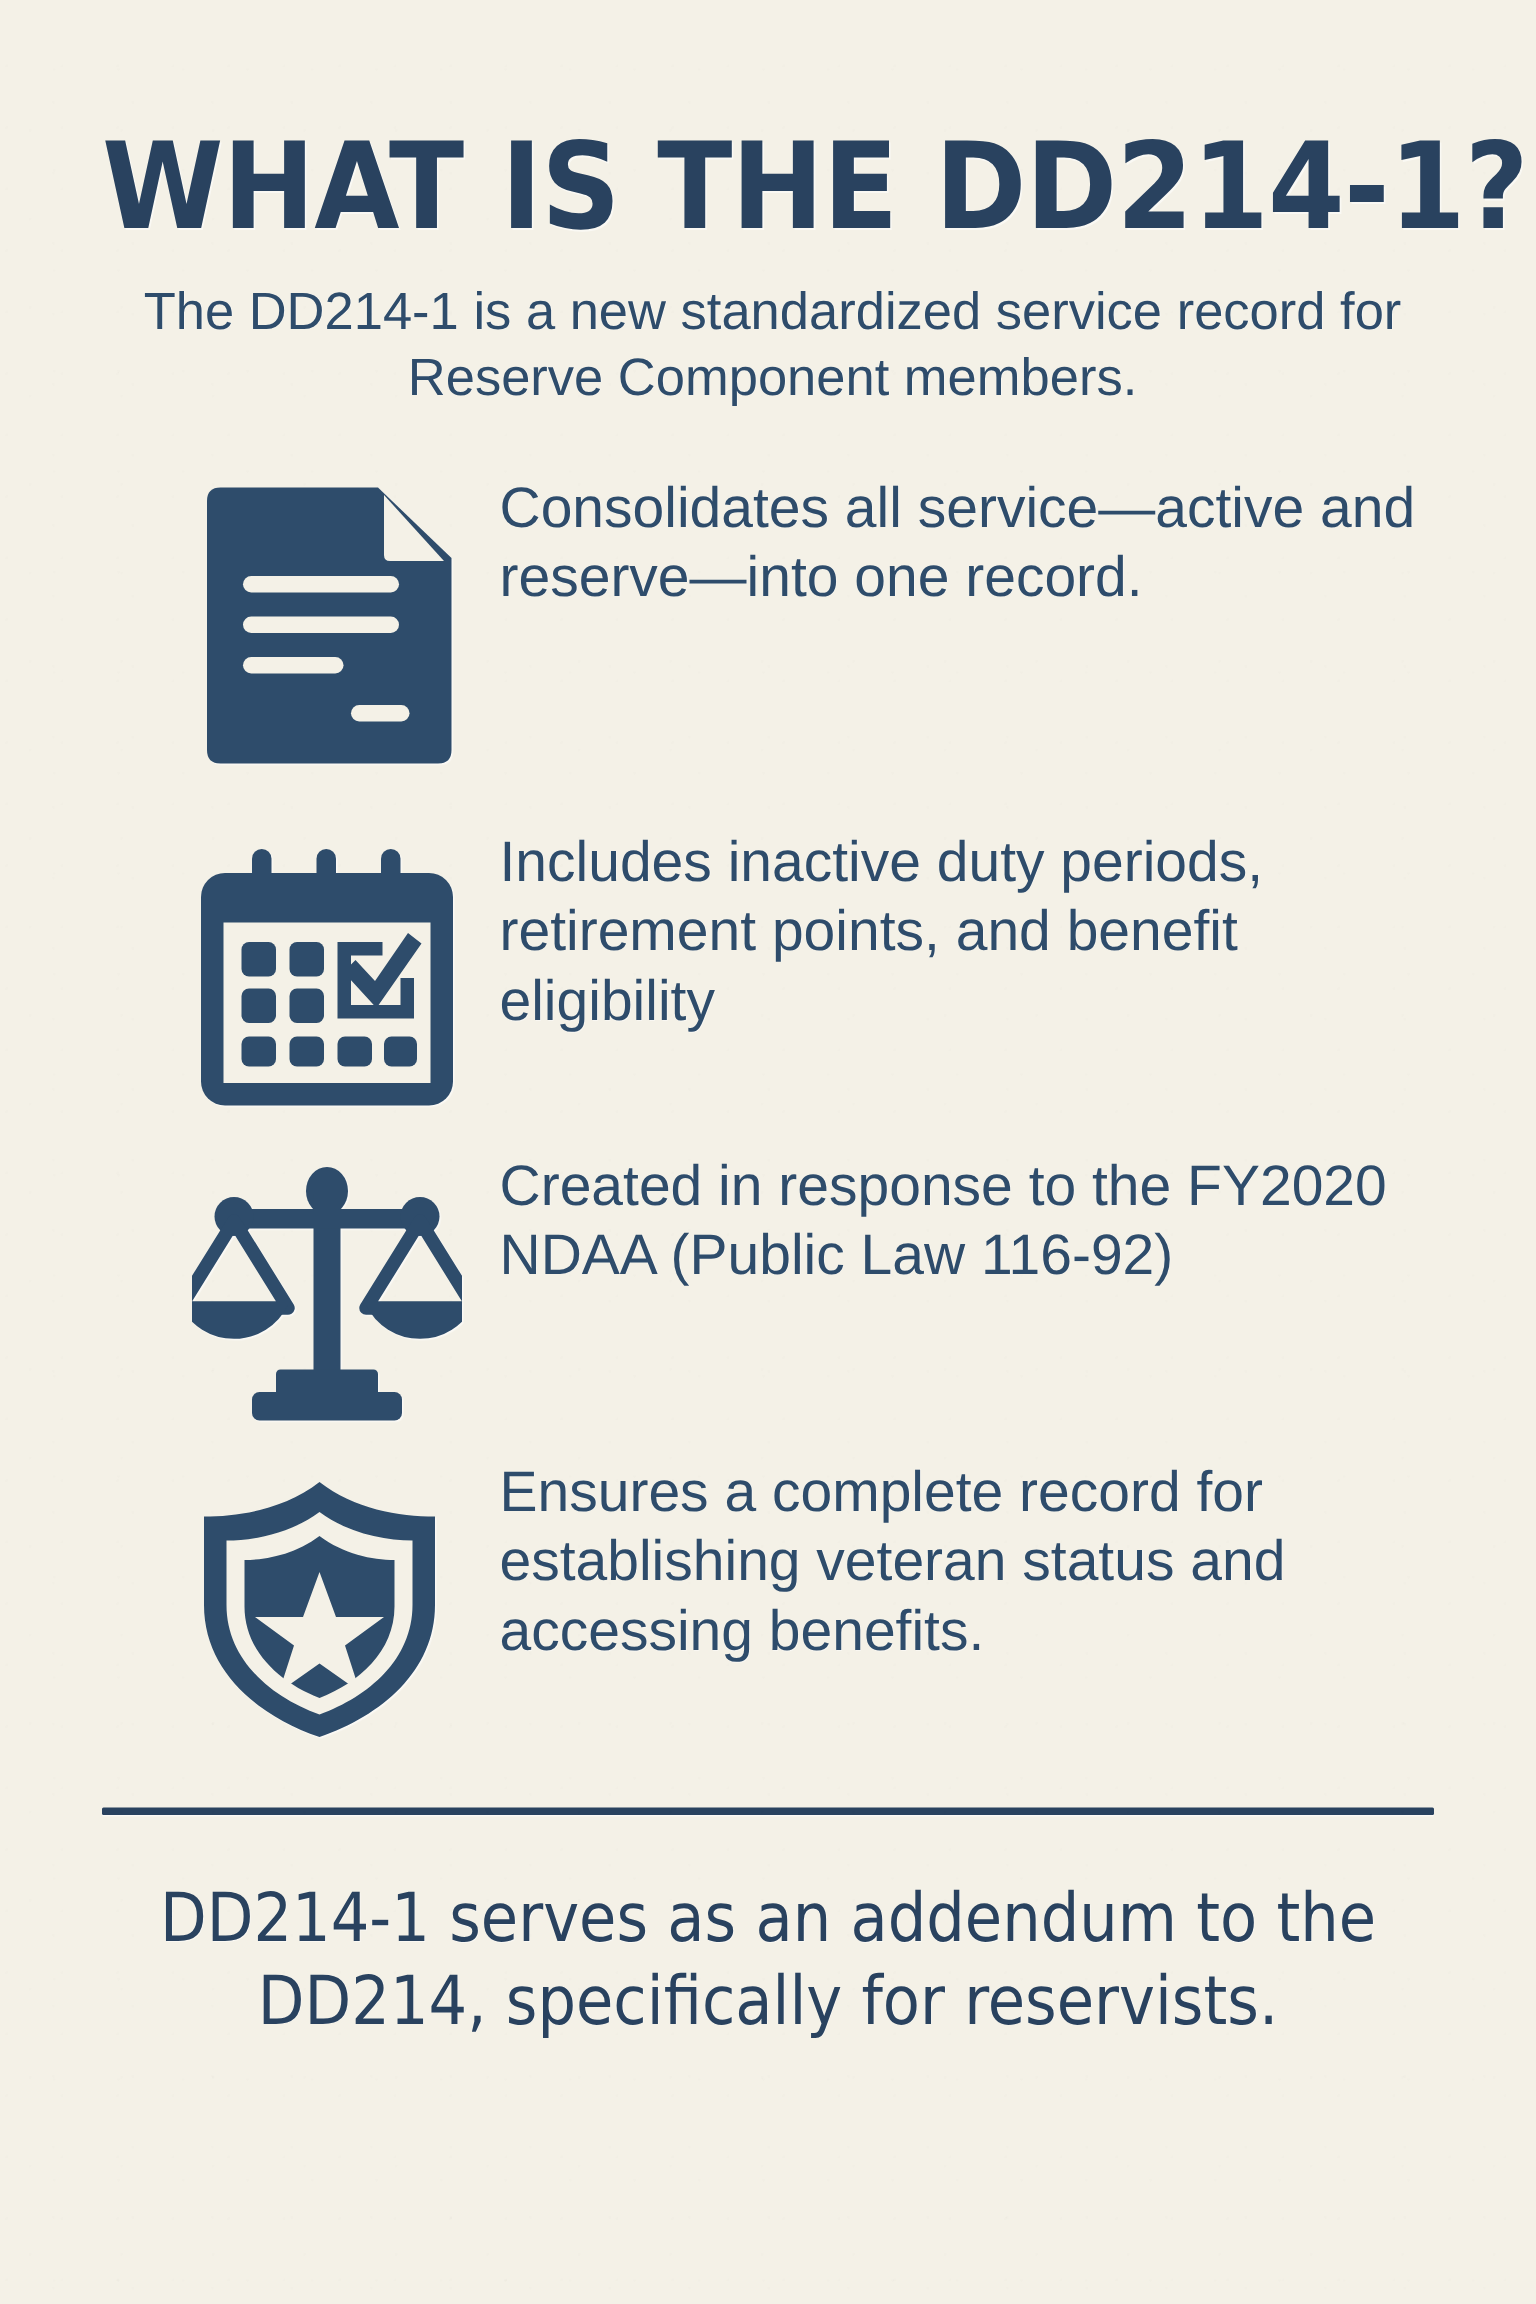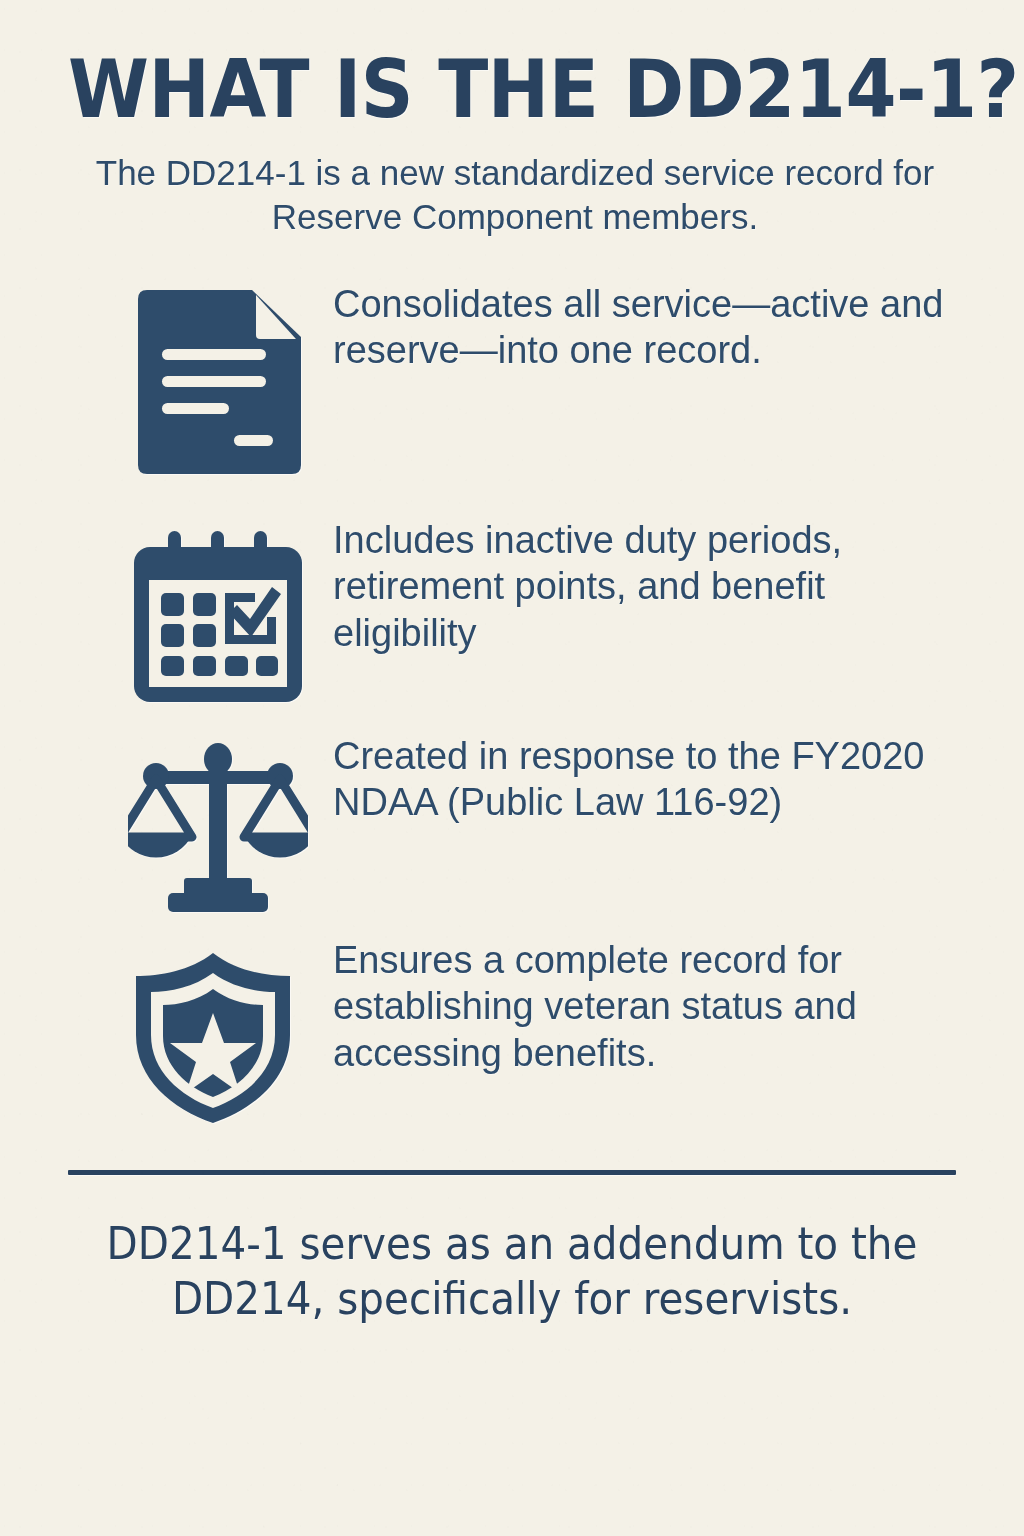--- a/index.html
+++ b/index.html
@@ -31,20 +31,21 @@
   .poster {
     position: relative;
     width: 1024px;
     height: 1536px;
     box-sizing: border-box;
   }
 
   
   .header {
     padding: 52px 62px 0 68px;
+    margin-top: 35px;
   }
   .title {
     margin: 0;
     color: #29425f;
     font-family: "Liberation Sans Narrow", "DejaVu Sans Condensed", "Liberation Sans", sans-serif;
     font-weight: 700;
     font-size: 80px;
     line-height: 0.96;
     letter-spacing: -0.5px;
     transform: scaleX(1.02);

